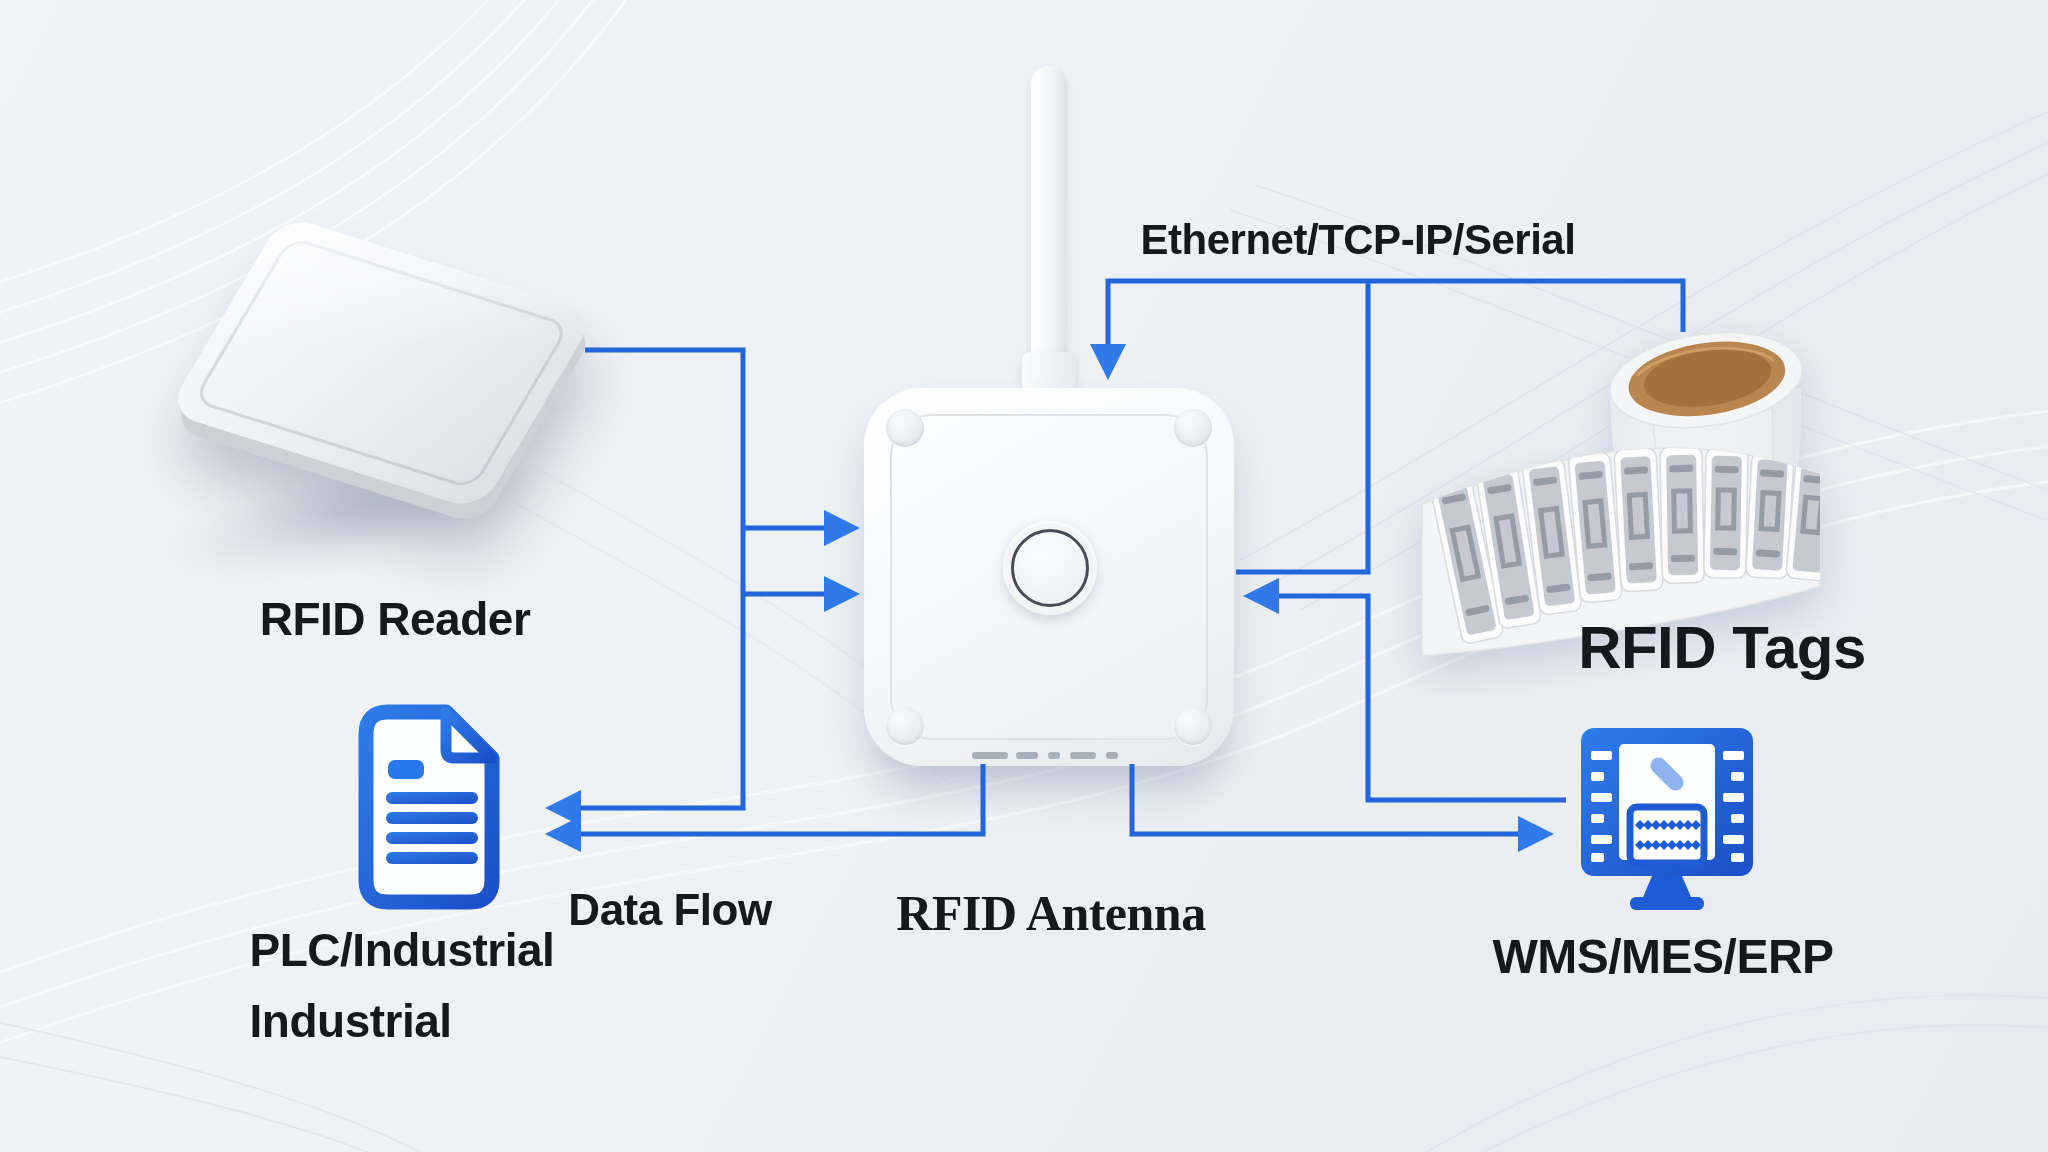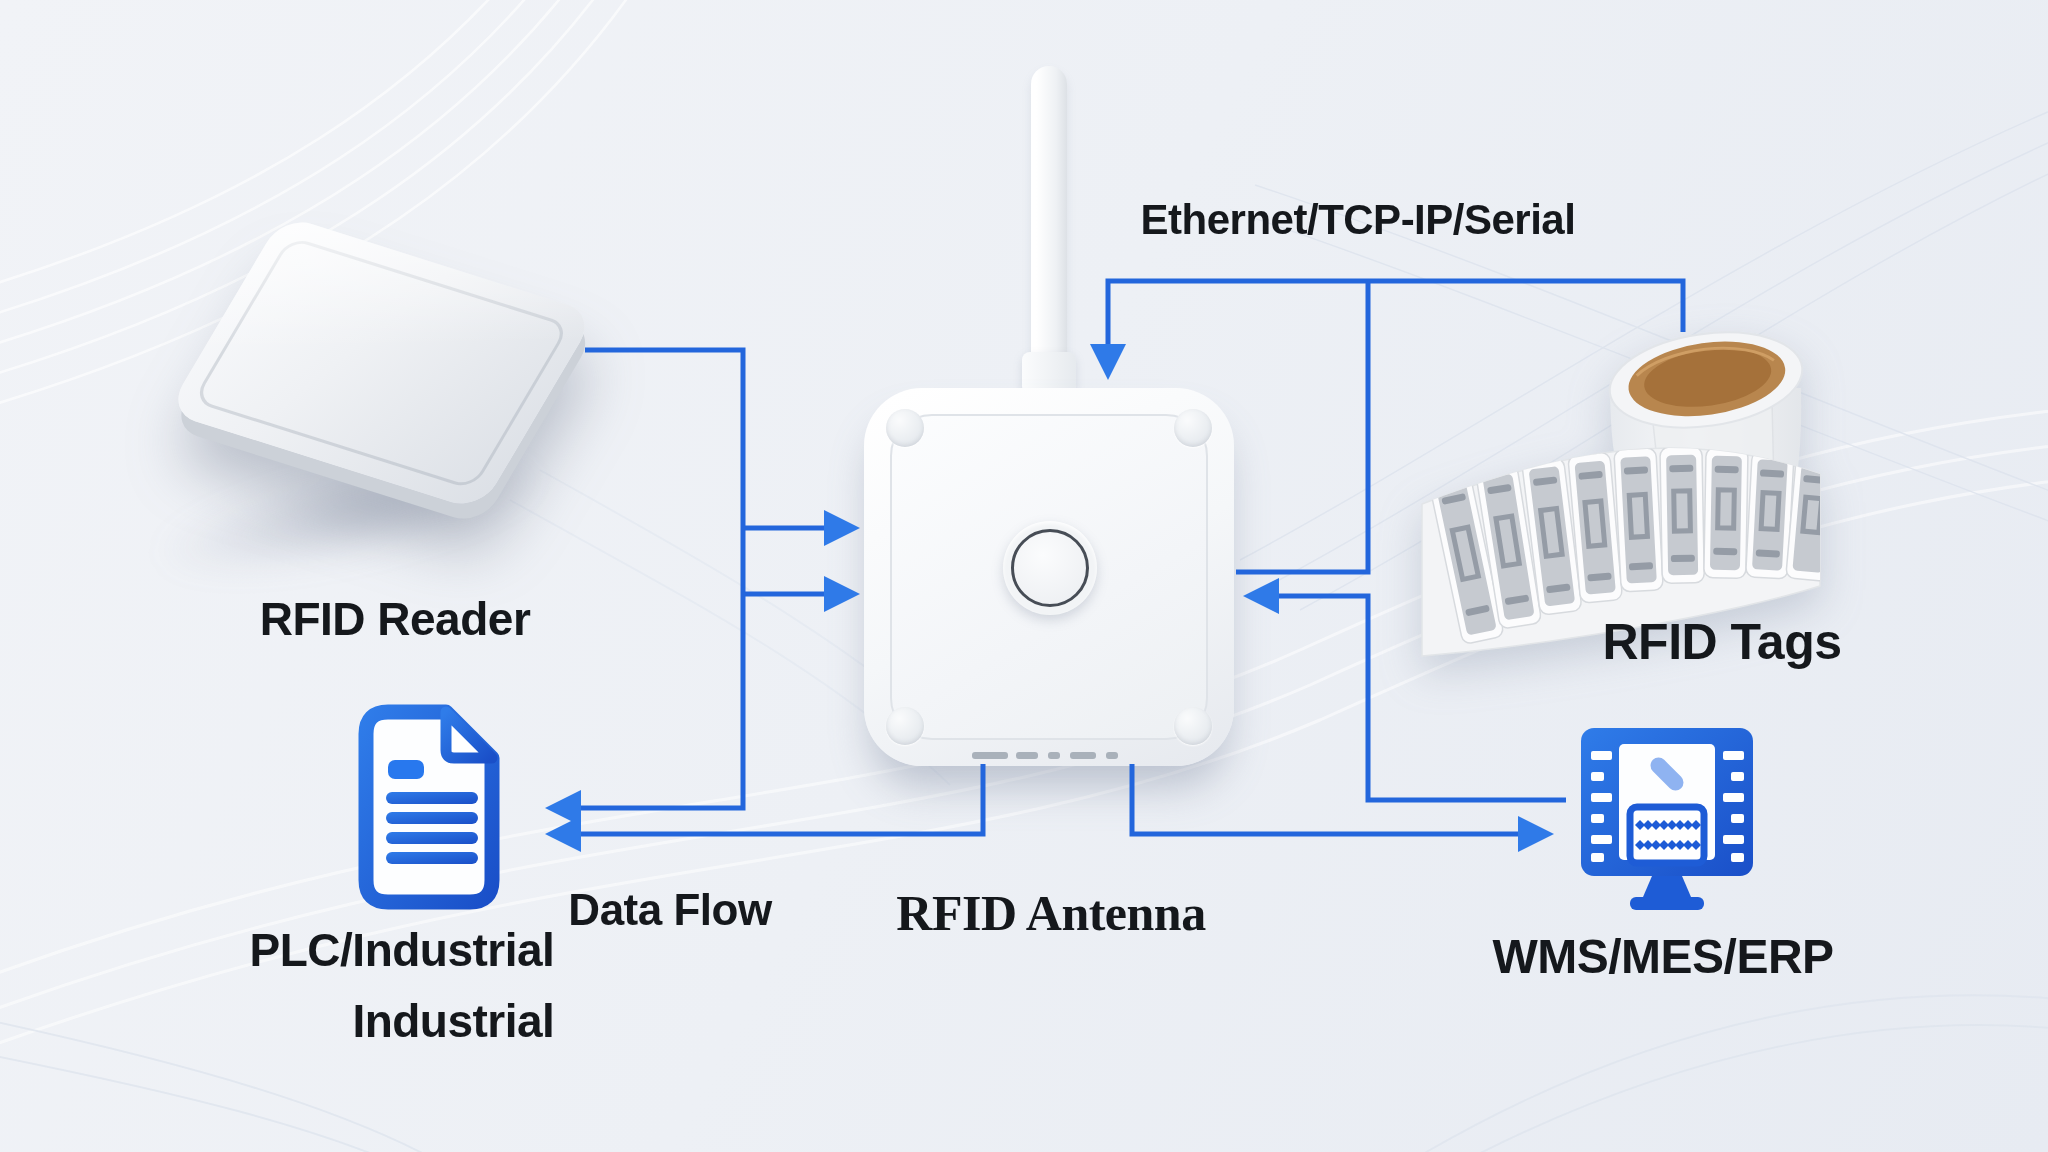--- a/index.html
+++ b/index.html
@@ -18,25 +18,25 @@
   #connectors{position:absolute;inset:0;z-index:3;}
   #connectors path{fill:none;stroke:#2366dc;stroke-width:5;}
   #connectors polygon{fill:#2f7ae8;stroke:none;}
 
   
   .lbl{
     position:absolute;z-index:6;color:#15181c;font-weight:700;
     white-space:nowrap;transform:translateX(-50%);letter-spacing:-0.5px;
   }
   .lbl-reader  {left:395px; top:579px; font-size:46px;margin-top:13px;}
-  .lbl-ethernet{left:1358px;top:196px; font-size:42px;}
-  .lbl-tags    {left:1722px;top:613px; font-size:50px;}
+  .lbl-ethernet{left:1358px;top:216px; font-size:42px;}
+  .lbl-tags    {left:1722px;top:613px; font-size:60px;}
   .lbl-antenna {left:1051px;top:884px; font-size:50px;font-family:Liberation Serif, serif;}
   .lbl-dataflow{left:670px; top:853px; font-size:44px;margin-top:32px;}
-  .lbl-plc     {left:402px; top:915px; font-size:46px;text-align:right;line-height:1.55;}
+  .lbl-plc     {left:402px; top:915px; font-size:46px;text-align:left;line-height:1.55;}
   .lbl-wms     {left:1663px;top:929px; font-size:48px;}
 
   
   .reader-shadow{
     left:150px;top:470px;width:400px;height:90px;border-radius:50%;
     background:radial-gradient(ellipse at center,rgba(110,120,145,.30),rgba(110,120,145,0) 70%);
     filter:blur(14px);transform:rotate(-12deg);z-index:1;
   }
   .reader-body{
     left:283px;top:215px;width:330px;height:212px;z-index:2;

